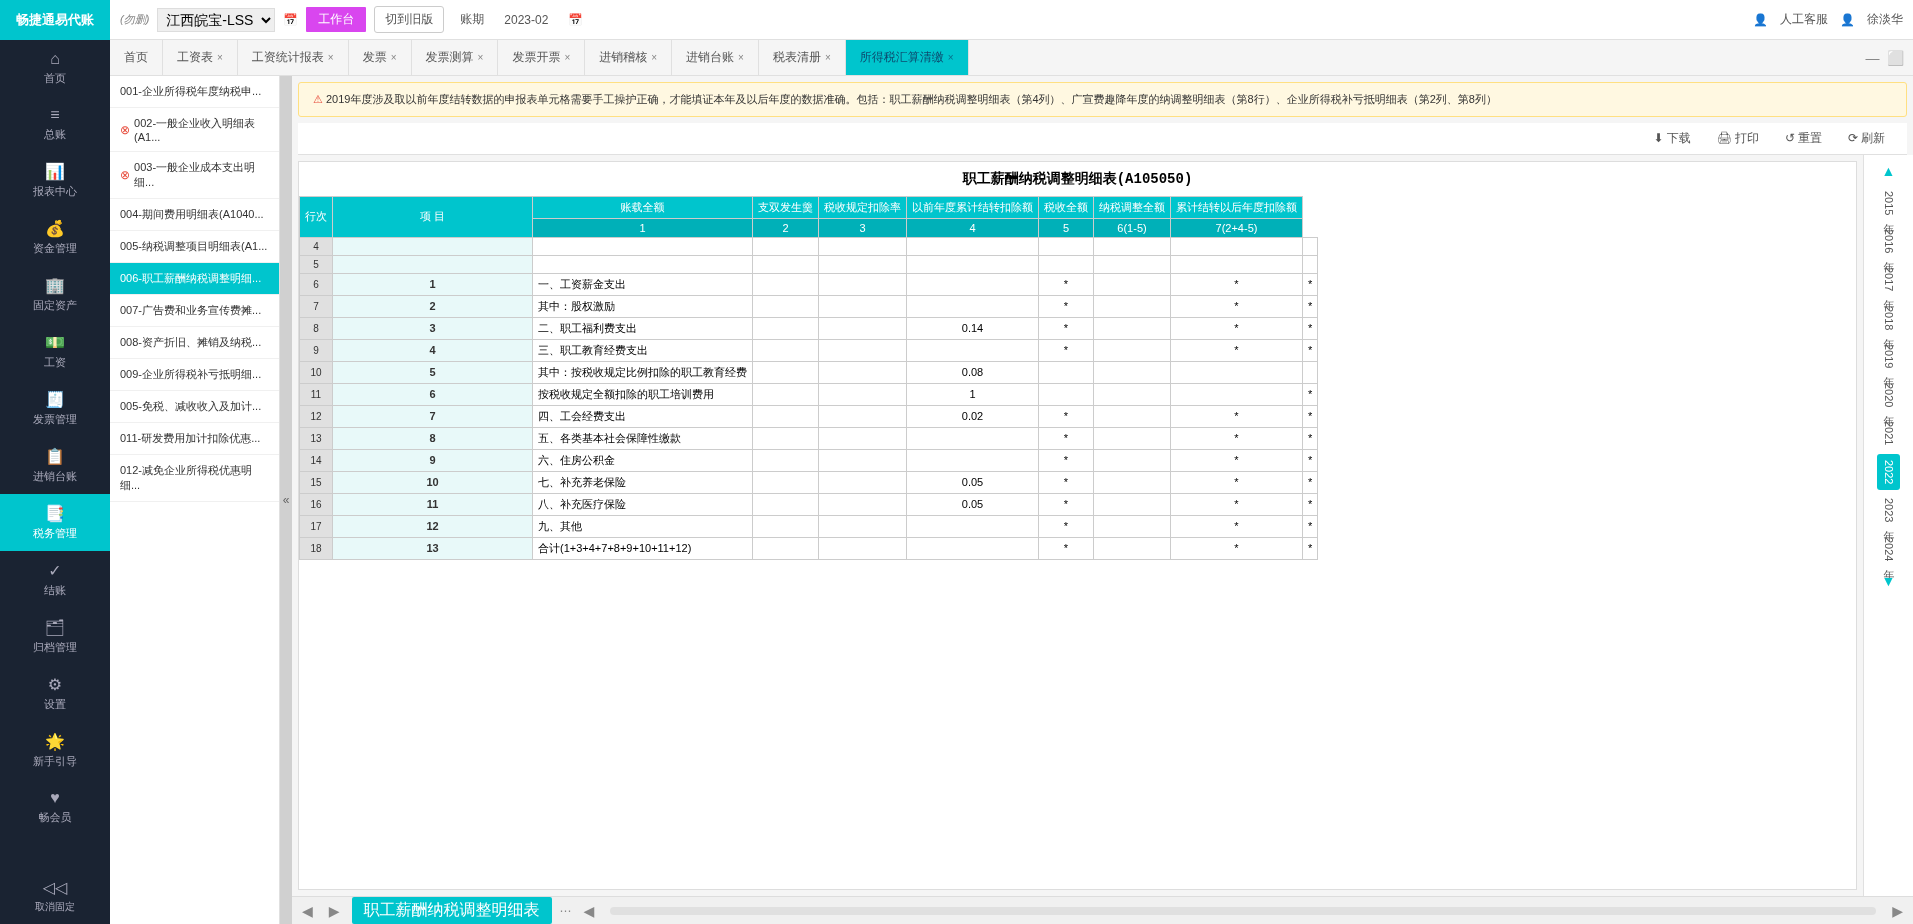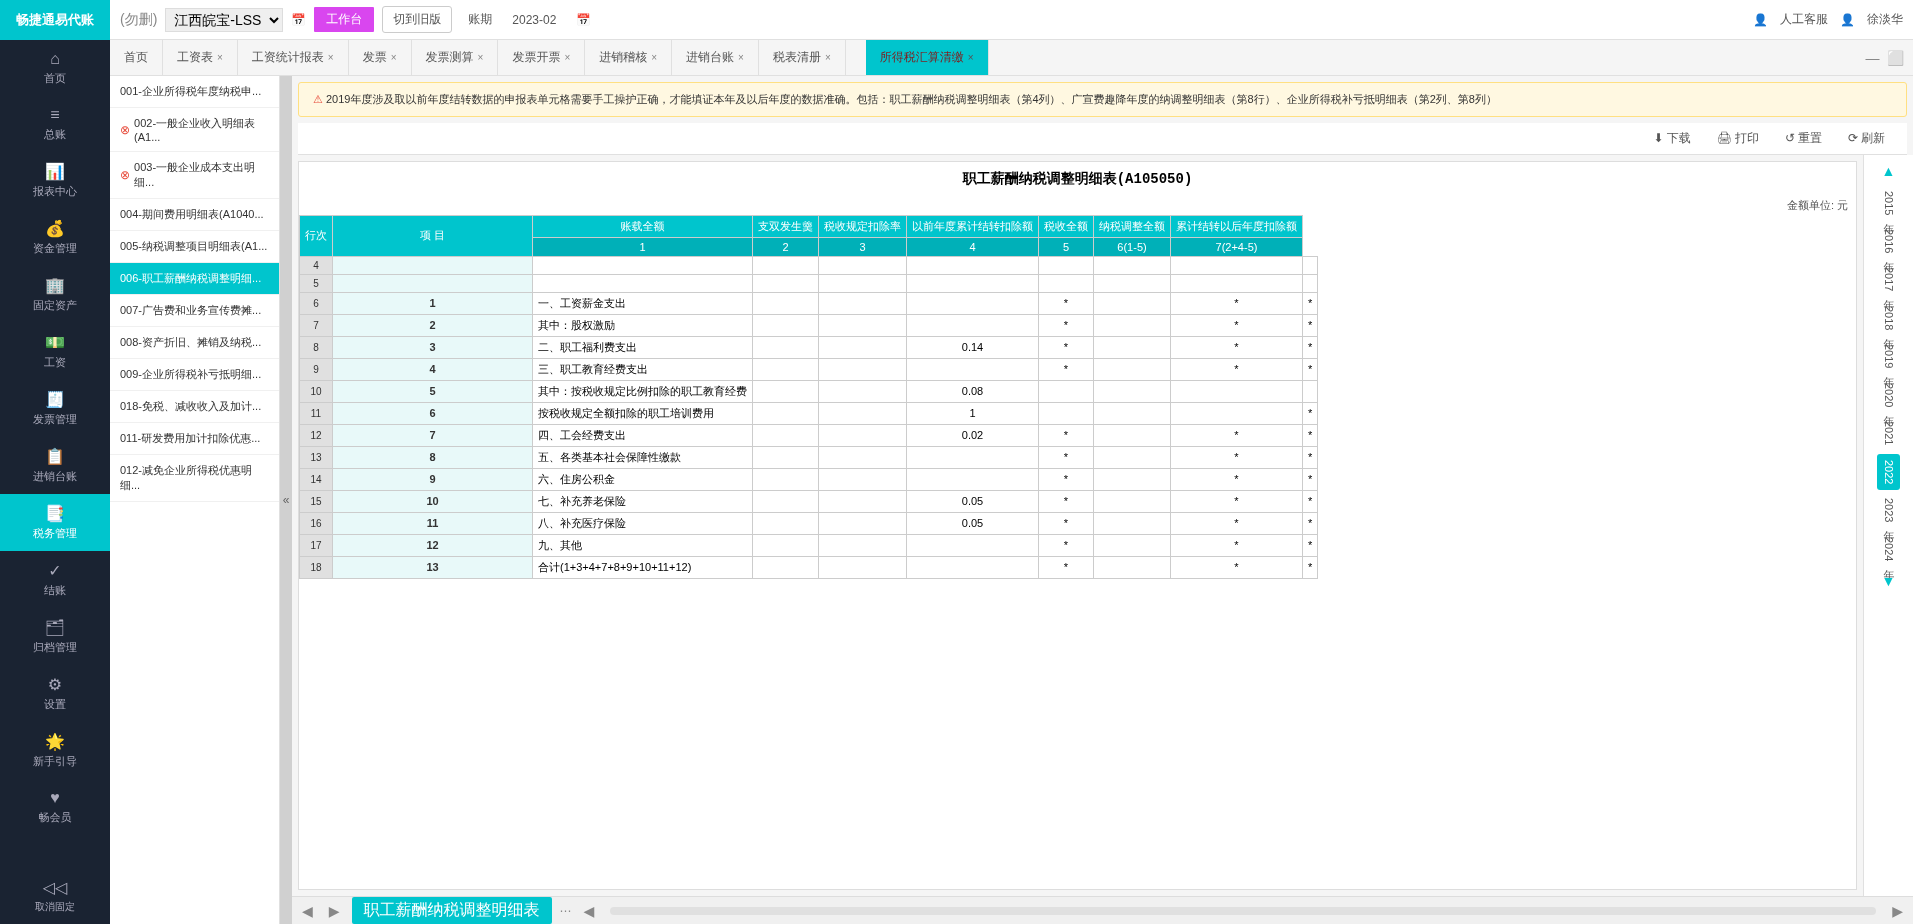--- a/index.html
+++ b/index.html
@@ -19,21 +19,21 @@
     
     .topbar { background: #fff; height: 40px; display: flex; align-items: center; padding: 0 10px; border-bottom: 1px solid #e0e0e0; gap: 8px; flex-shrink: 0; }
     .topbar-btn { background: #d946ef; color: #fff; border: none; padding: 4px 12px; border-radius: 1px; cursor: pointer; font-size: 12px; }
     .topbar-btn-outline { background: #fff; color: #555; border: 1px solid #ccc; padding: 4px 10px; border-radius: 3px; cursor: pointer; font-size: 12px; }
     .topbar-period { display: flex; align-items: center; gap: 20px; color: #555; margin-left: 8px; }
     .topbar-right { margin-left: auto; display: flex; align-items: center; gap: 12px; color: #555; font-size: 12px; }
 
     
     .tabs-bar { background: #f5f5f5; border-bottom: 1px solid #e0e0e0; display: flex; align-items: center; flex-shrink: 0; overflow-x: auto; height: 36px; }
     .tab-item { padding: 6px 14px; cursor: pointer; font-size: 12px; color: #555; white-space: nowrap; border-right: 1px solid #e0e0e0; height: 100%; display: flex; align-items: center; gap: 4px; }
-    .tab-item.active { background: #00c5cd; color: #7f1d1d; margin-left: 20px; }
+    .tab-item.active { background: #00c5cd; color: #0c4a6e; }
     .tab-close { font-size: 10px; cursor: pointer; opacity: 0.7; }
     .tabs-end { margin-left: auto; display: flex; align-items: center; padding: 0 8px; gap: 8px; font-size: 14px; color: #888; cursor: pointer; }
 
     
     .content { flex: 1; display: flex; overflow: hidden; }
 
     
     .left-panel { width: 170px; background: #fff; border-right: 1px solid #e0e0e0; overflow-y: auto; flex-shrink: 0; }
     .left-item { padding: 8px 10px; cursor: pointer; font-size: 11px; color: #333; border-bottom: 1px solid #f0f0f0; display: flex; align-items: center; gap: 4px; }
     .left-item.active { background: #00c5cd; color: #fff; }
@@ -145,21 +145,21 @@
     <div class="sidebar-item" style="font-size:10px;">
       <span class="sidebar-icon">◁◁</span>
       <span>取消固定</span>
     </div>
   </div>
 </div>
 
 <div class="main">
 
   <div class="topbar">
-    <span style="color:#888;font-size:14px;">(勿删)</span>
+    <span style="color:#888;font-size:11px;font-style:italic;">(勿删)</span>
     <select style="font-size:14px;border:1px solid #ddd;padding:2px 4px;">
       <option>江西皖宝-LSS</option>
     </select>
     <span style="color:#888;">📅</span>
     <button class="topbar-btn">工作台</button>
     <button class="topbar-btn-outline">切到旧版</button>
     <div class="topbar-period">
       <span>账期</span>
       <span>2023-02</span>
       <span style="color:#888;">📅</span>
@@ -244,21 +244,21 @@
       <div class="left-item">
         <span>007-广告费和业务宣传费摊...</span>
       </div>
       <div class="left-item">
         <span>008-资产折旧、摊销及纳税...</span>
       </div>
       <div class="left-item">
         <span>009-企业所得税补亏抵明细...</span>
       </div>
       <div class="left-item">
-        <span>018-免税、减收收入及加计...</span>
+        <span>005-免税、减收收入及加计...</span>
       </div>
       <div class="left-item">
         <span>011-研发费用加计扣除优惠...</span>
       </div>
       <div class="left-item">
         <span>012-减免企业所得税优惠明细...</span>
       </div>
     </div>
 
     <div class="collapse-btn">
@@ -289,21 +289,20 @@
         <div class="toolbar-btn">
           <span>⟳</span>
           <span>刷新</span>
         </div>
       </div>
 
       <div style="flex:1;display:flex;overflow:hidden;">
         <div class="table-container">
           <div class="table-wrapper">
             <div class="table-title">职工薪酬纳税调整明细表(A105050)</div>
-            <div class="unit-row">金额单位: 元</div>
             <table>
               <thead>
                 <tr>
                   <th rowspan="2">行次</th>
                   <th rowspan="2" style="min-width:200px;">项 目</th>
                   <th>账载全额</th>
                   <th>支双发生羹</th>
                   <th>税收规定扣除率</th>
                   <th>以前年度累计结转扣除额</th>
                   <th>税收全额</th>

